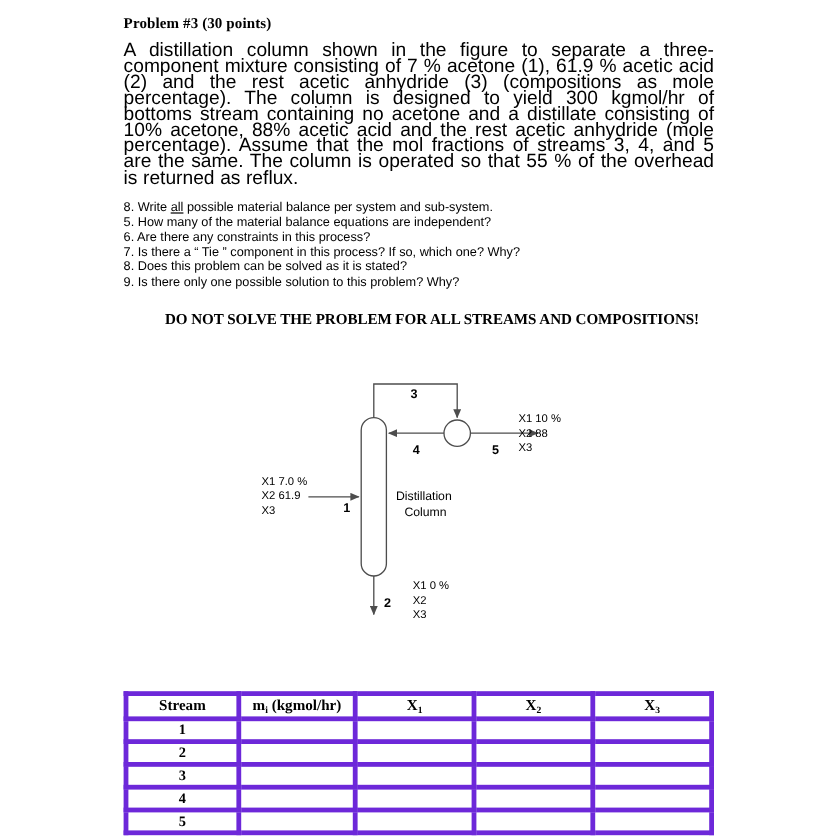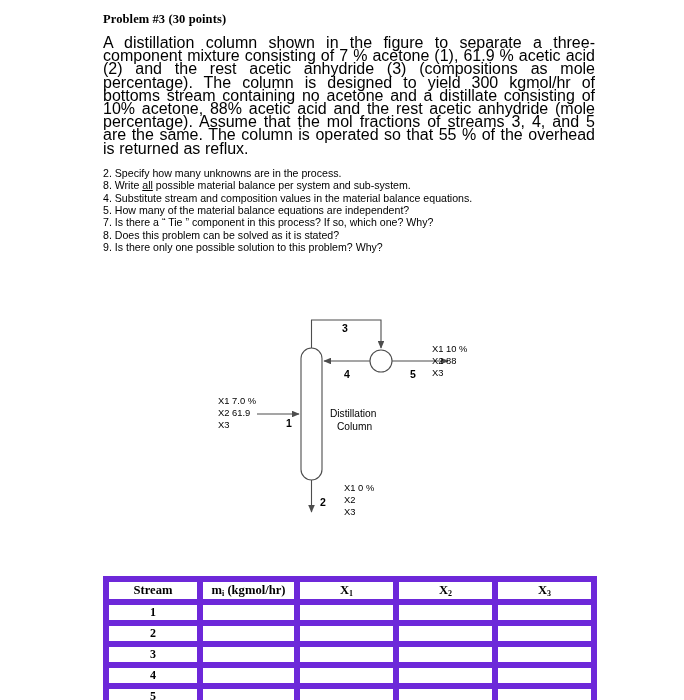--- a/index.html
+++ b/index.html
@@ -104,21 +104,21 @@
   .table-caption b { font-weight: bold; }
   .flowtable {
     position: absolute;
     left: 103px;
     top: 576px;
     width: 490px;
     border-collapse: collapse;
     table-layout: fixed;
   }
   .flowtable td, .flowtable th {
-    border: 6px solid #6d28d9;
+    border: 4px solid #6d28d9;
     height: 15px;
     padding: 0;
     text-align: center;
     font-family: "Liberation Serif", serif;
     font-size: 12px;
     font-weight: bold;
   }
   .flowtable thead th {
     height: 17px;
     font-size: 12.6px;
@@ -143,29 +143,29 @@
 <div class="page">
 
   <div class="content">
 
     <h1 class="problem-title">Problem #3 (30 points)</h1>
 
     <p class="intro">A distillation column shown in the figure to separate a three-component mixture consisting of 7 % acetone (1), 61.9 % acetic acid (2) and the rest acetic anhydride (3) (compositions as mole percentage).  The column is designed to yield 300 kgmol/hr of bottoms stream containing no acetone and a distillate consisting of 10% acetone, 88% acetic acid and the rest acetic anhydride (mole percentage). Assume that the mol fractions of streams 3, 4, and 5 are the same. The column is operated so that 55 % of the overhead is returned as reflux.</p>
 
 
     <ol class="determine-list">
-      <li>2. Specify how many unknowns are in the process.</li>
       <li><span>8. Write </span><span class="u">all</span><span> possible material balance per system and sub-system.</span></li>
-      <li>4. Substitute stream and composition values in the material balance equations.</li>
       <li>5. How many of the material balance equations are independent?</li>
+      <li>6. Are there any constraints in this process?</li>
       <li>7. Is there a “ Tie ” component in this process? If so, which one? Why?</li>
       <li>8. Does this problem can be solved as it is stated?</li>
       <li>9. Is there only one possible solution to this problem?  Why?</li>
     </ol>
 
+    <p class="donotsolve">DO NOT SOLVE THE PROBLEM FOR ALL STREAMS AND COMPOSITIONS!</p>
   </div>
 
   <div class="diagram">
     <svg width="320" height="225" viewBox="0 0 320 225" xmlns="http://www.w3.org/2000/svg">
       <defs>
         <marker id="arrowhead" markerWidth="7" markerHeight="6" refX="6.4" refY="3" orient="auto">
           <path d="M0,0 L7,3 L0,6 z" fill="#4d4d4d"></path>
         </marker>
       </defs>
 

